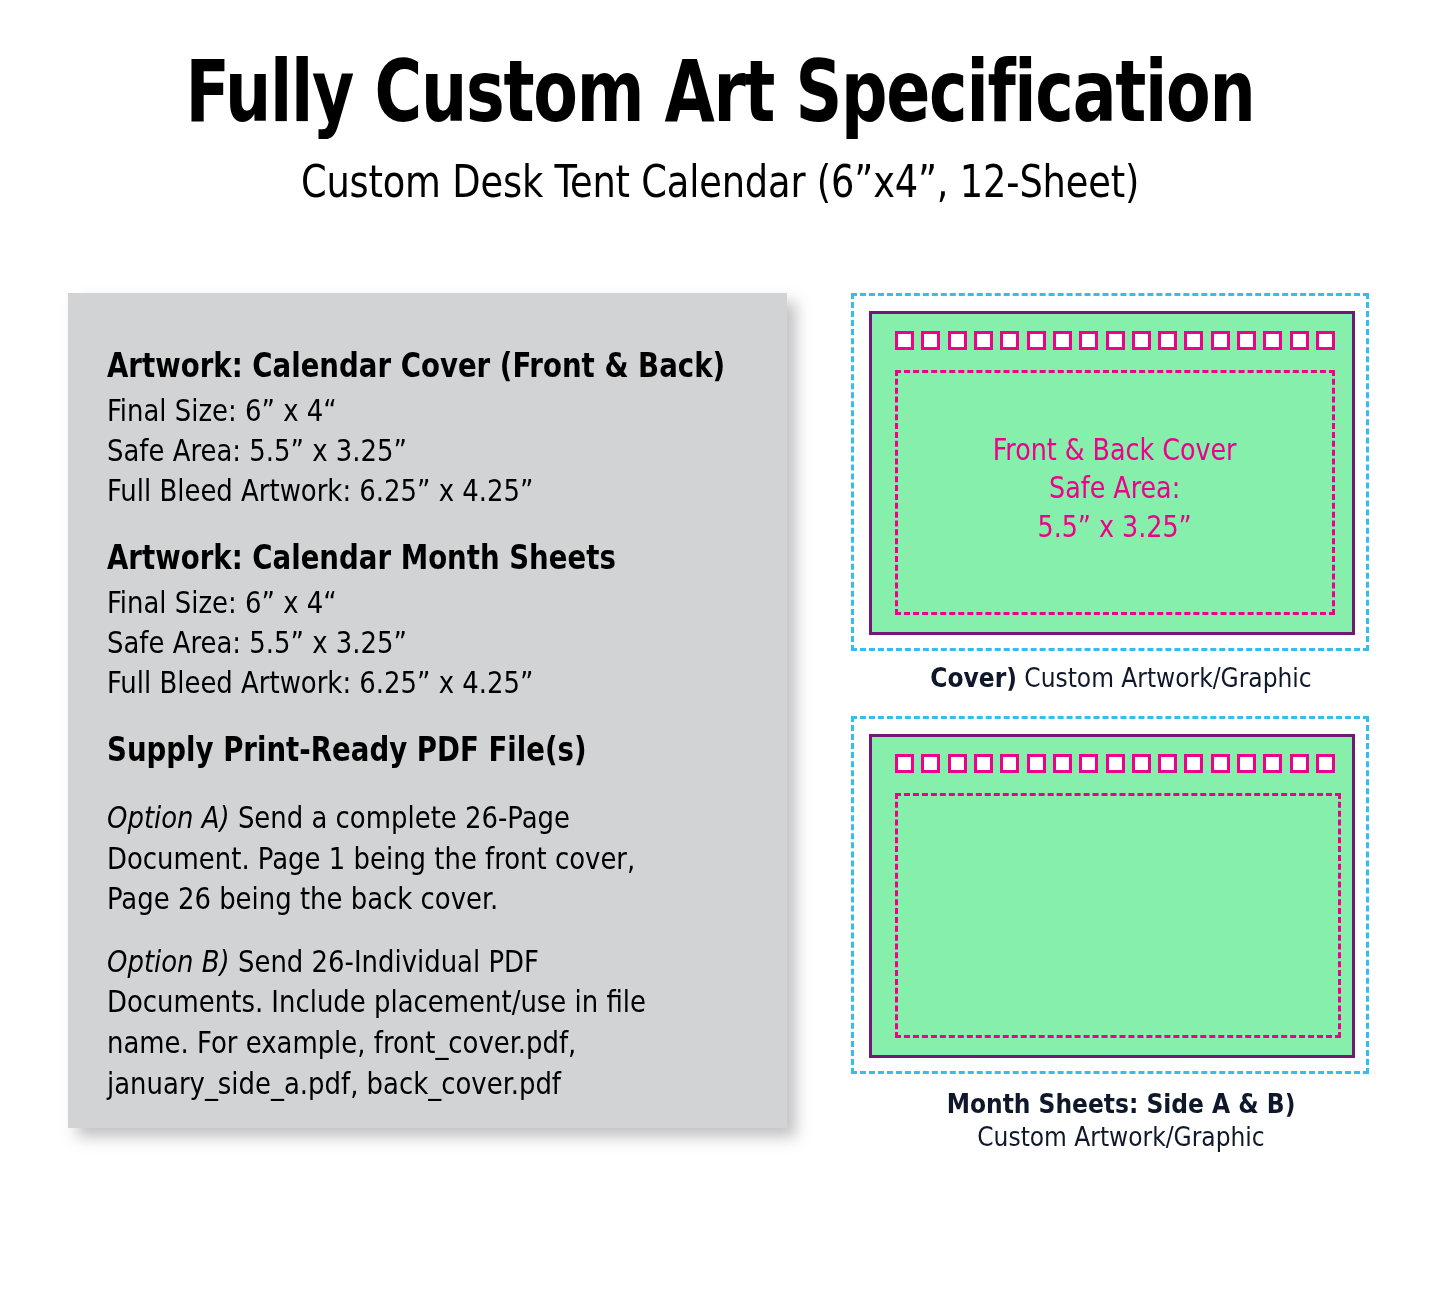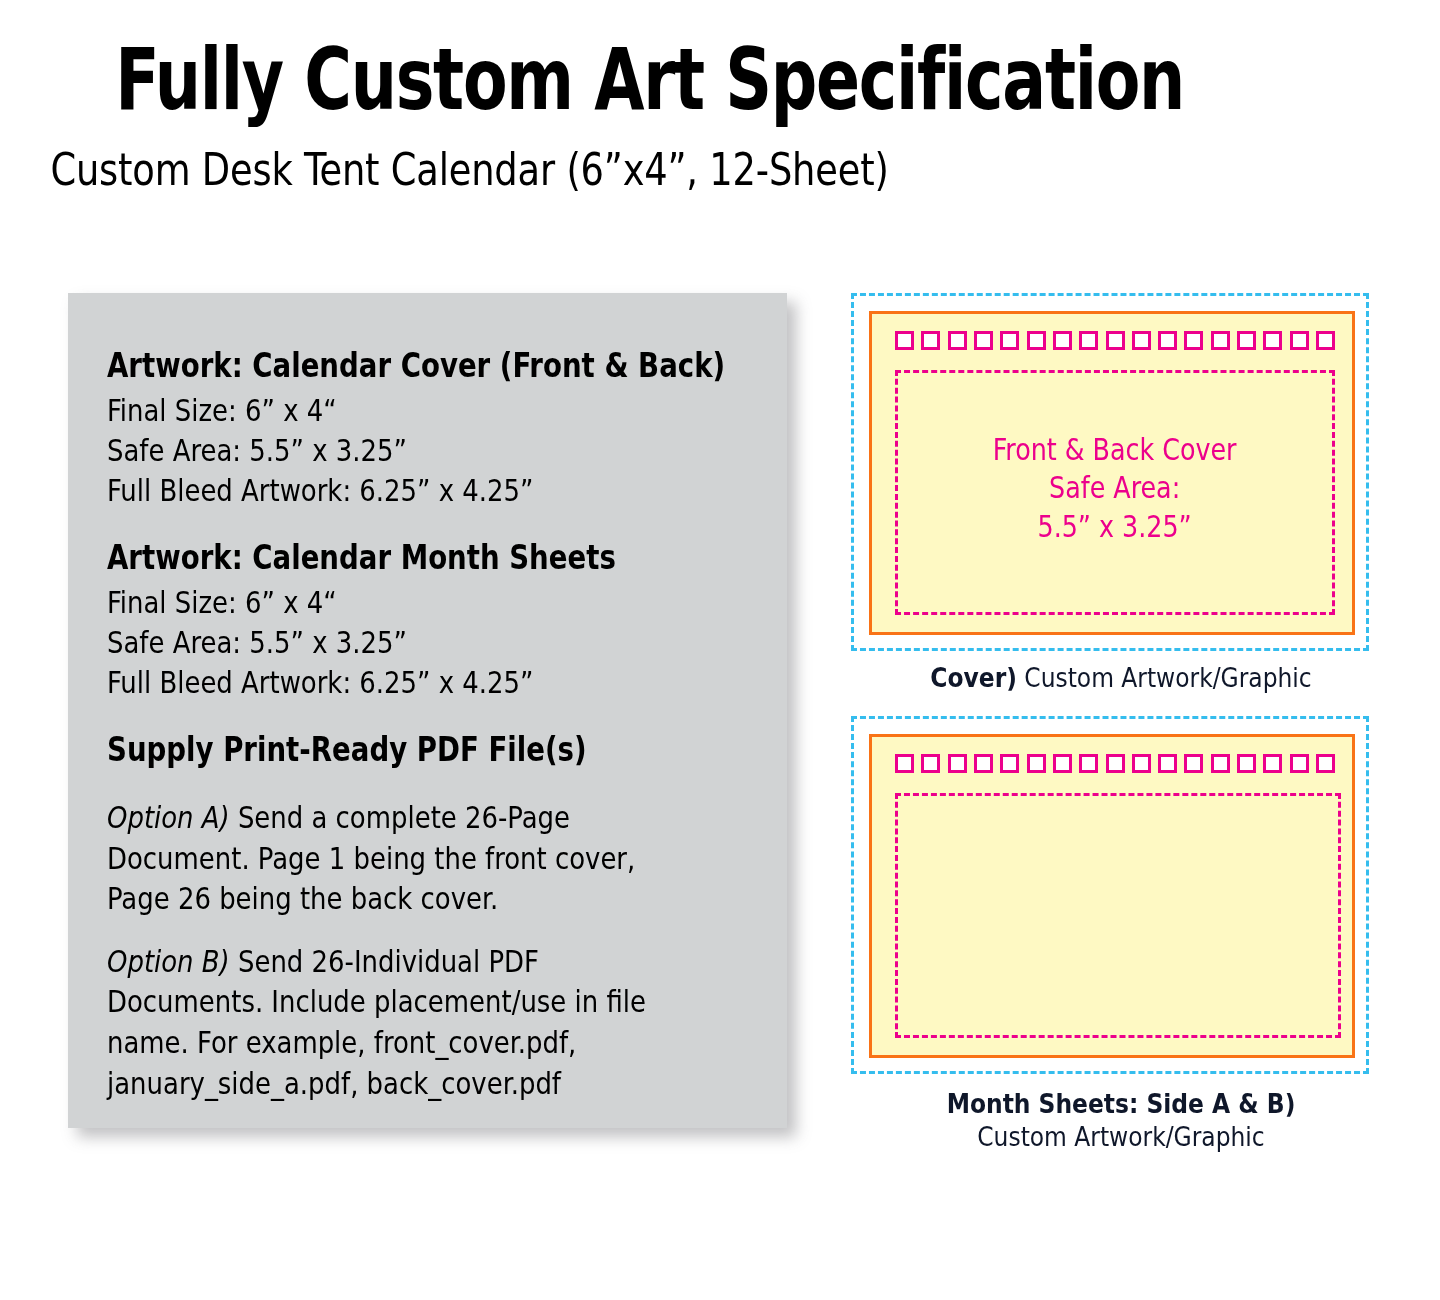--- a/index.html
+++ b/index.html
@@ -12,24 +12,24 @@
     background: #ffffff;
     font-family: "Liberation Sans", sans-serif;
     color: #000000;
     position: relative;
     overflow: hidden;
   }
 
   
   #header {
     position: absolute;
-    top: 0;
+    top: 12px;
     left: 0;
     width: 1440px;
-    text-align: left;
+    text-align: center;
   }
   #main-title {
     font-family: "DejaVu Sans Condensed", "Liberation Sans Narrow", "Liberation Sans", sans-serif;
     font-weight: 700;
     font-size: 86px;
     line-height: 1.0;
     letter-spacing: -1.5px;
     margin: 0;
     padding-top: 36px;
     transform: scaleX(0.84);
@@ -107,22 +107,22 @@
     left: 0;
     top: 0;
     width: 100%;
     height: 100%;
     box-sizing: border-box;
     border: 3px dashed #35bdee;
   }
   .trim-box {
     position: absolute;
     box-sizing: border-box;
-    background: #fef9c3;
-    border: 3px solid #f97316;
+    background: #86efac;
+    border: 3px solid #701a75;
     padding-left: 16px;
   }
   .punch-row {
     position: absolute;
     display: flex;
     justify-content: space-between;
     align-items: center;
   }
   .punch {
     box-sizing: border-box;

